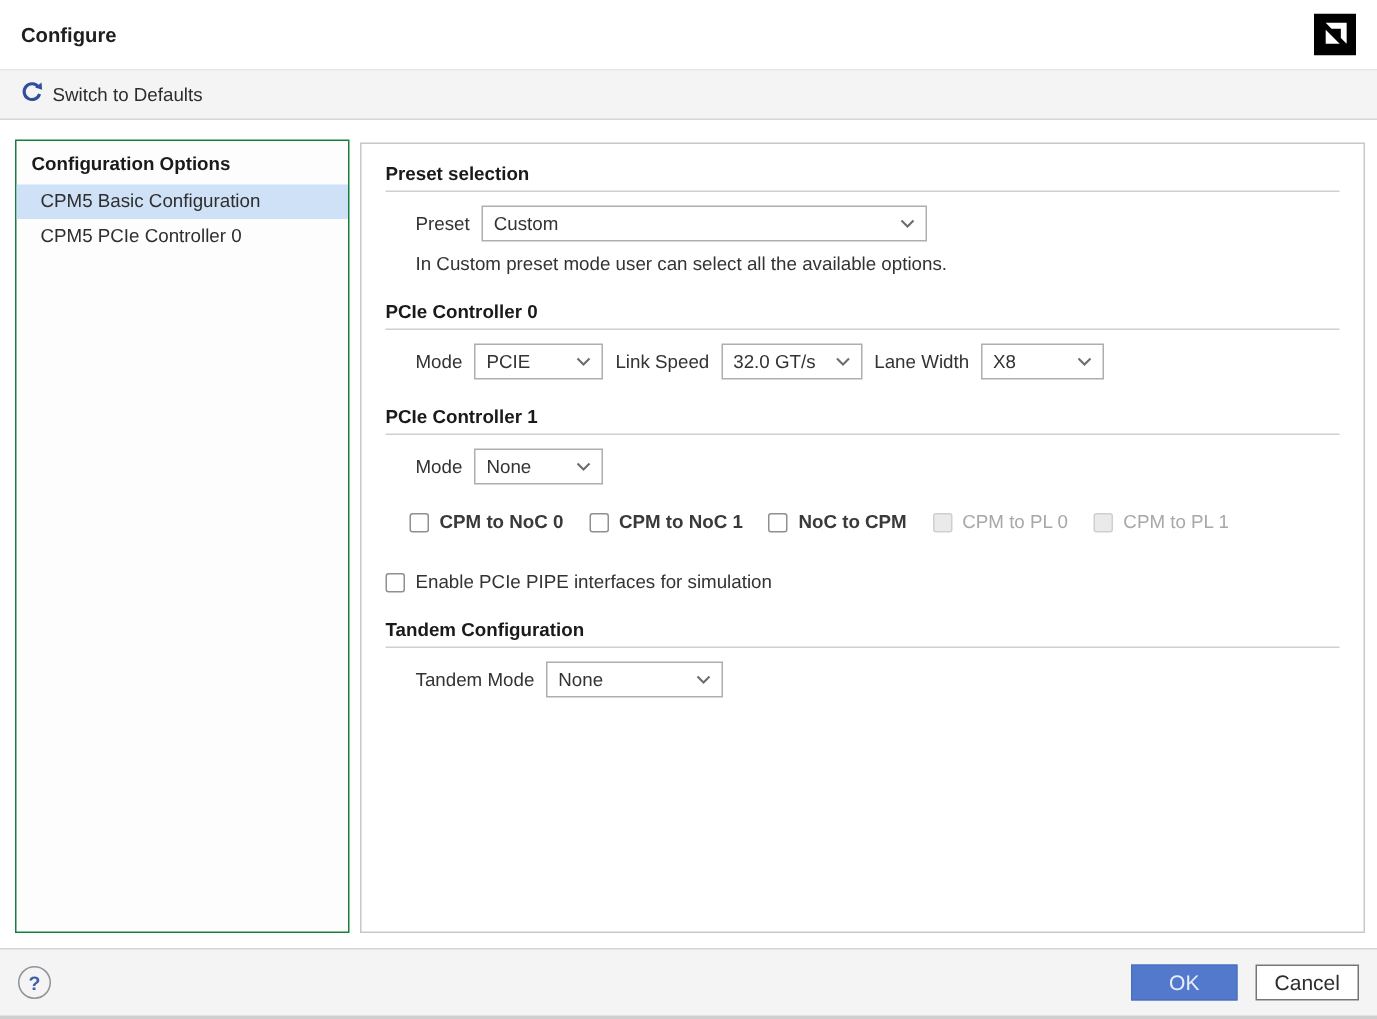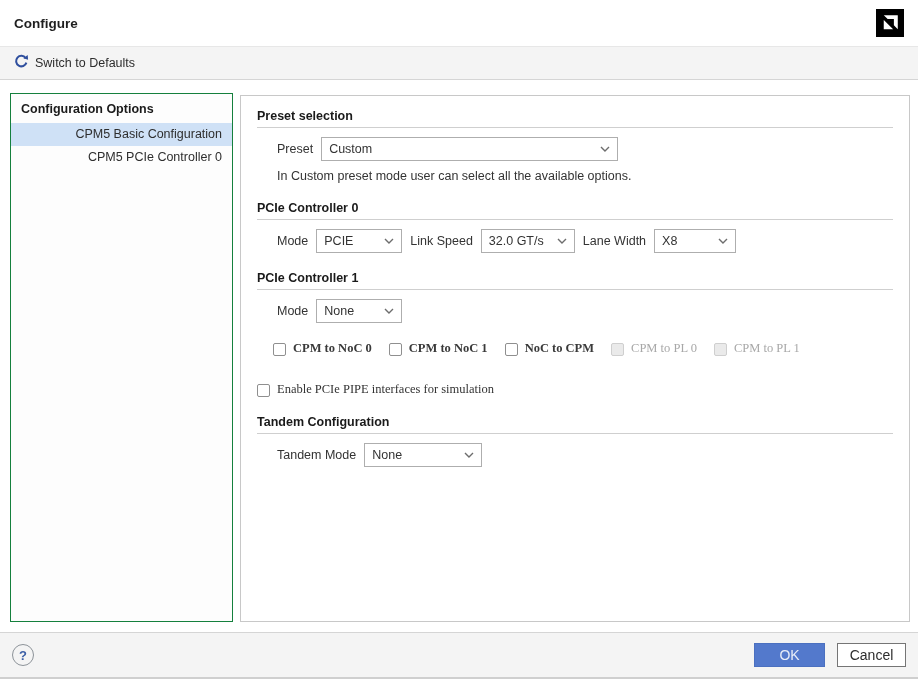--- a/index.html
+++ b/index.html
@@ -35,21 +35,21 @@
     font: inherit; color: #2d2d2d; padding: 3px 6px;
   }
 
   
   .content { position: relative; flex: 1 1 auto; background: #fff; }
   .sidebar {
     position: absolute; left: 10px; top: 13px; width: 223px; height: 529px;
     border: 1px solid #15803d; background: #fdfdfd; overflow: hidden;
   }
   .sidebar-header { font-weight: bold; color: #1a1a1a; padding: 8px 10px 7px 10px; }
-  .sidebar-item { padding: 4px 10px 5px 24px; color: #2e2e2e; cursor: pointer; white-space: nowrap; text-align: right; }
+  .sidebar-item { padding: 4px 10px 5px 16px; color: #2e2e2e; cursor: pointer; white-space: nowrap; }
   .sidebar-item.selected { background: #cfe1f6; }
 
   .panel {
     position: absolute; left: 240px; top: 15px; width: 670px; height: 527px;
     border: 1px solid #c8c8c8; background: #fff;
     padding: 13px 16px; overflow: hidden;
   }
   .section { margin-top: 18px; }
   .section:first-child { margin-top: 0; }
   .section-heading {
@@ -61,21 +61,21 @@
   .help-text { margin: 8px 0 0 20px; color: #333; }
 
   .select {
     display: inline-flex; align-items: center; justify-content: space-between;
     height: 24px; padding: 0 7px; background: #fff;
     border: 1px solid #aeaeae; color: #333; cursor: pointer; gap: 10px;
   }
   .select .chev { display: inline-flex; align-items: center; }
 
   .cb-row { display: flex; align-items: center; gap: 17px; margin: 14px 0 0 16px; }
-  .checkbox { display: inline-flex; align-items: flex-end; gap: 7px; cursor: pointer; white-space: nowrap; font-family: Liberation Serif, serif; }
+  .checkbox { display: inline-flex; align-items: flex-end; gap: 7px; cursor: pointer; white-space: nowrap; }
   .checkbox .box {
     width: 13px; height: 13px; background: #fff;
     border: 1px solid #8f8f8f; border-radius: 2px; flex: 0 0 13px;
   }
   .checkbox .cb-label { font-weight: 600; color: #3a3a3a; }
   .checkbox.disabled { cursor: default; }
   .checkbox.disabled .box { background: #eaeaea; border-color: #cfcfcf; }
   .checkbox.disabled .cb-label { color: #a8a8a8; font-weight: 400; }
   .pipe-row { margin: 26px 0 0 0; }
   .pipe-row .cb-label { font-weight: 400; color: #333; }

